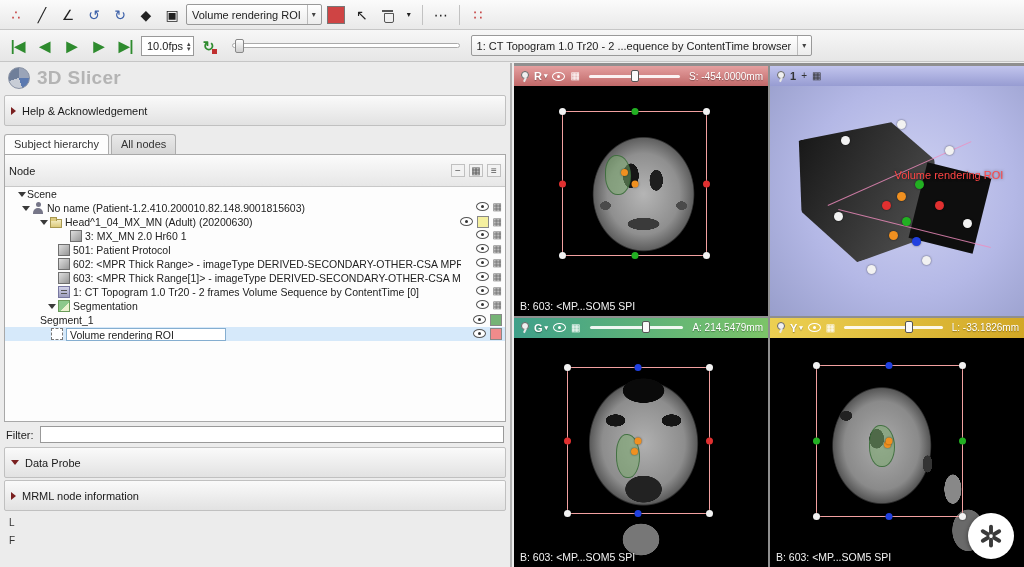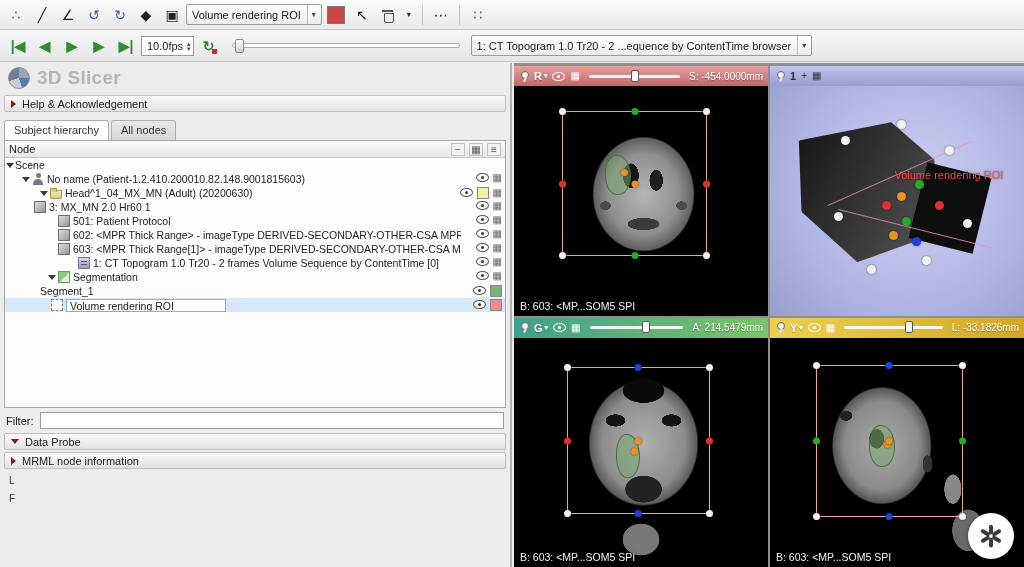--- a/index.html
+++ b/index.html
@@ -26,28 +26,28 @@
   .hslider { width:228px; height:5px; background:#fff; border:1px solid #aaa; border-radius:3px; position:relative; margin:0 8px; }
   .hslider .handle { position:absolute; left:2px; top:-5px; width:9px; height:14px; background:linear-gradient(#fefefe,#cfcfcf); border:1px solid #888; border-radius:2px; }
   .loopbtn { position:relative; }
   .loopbtn::after { content:""; position:absolute; right:3px; bottom:3px; width:5px; height:5px; background:#c03030; }
 
   
   .left { position:absolute; top:63px; left:0; width:512px; bottom:0; background:#ececec; border-right:2px solid #b0b0b0; overflow:hidden; }
   .logorow { display:flex; align-items:center; gap:7px; padding:4px 8px; height:30px; }
   .slicer-logo { width:22px; height:22px; border-radius:50%; background:conic-gradient(#9aa4b8 0 25%, #5b79b0 25% 45%, #c8cdd6 45% 70%, #6f7f9a 70% 100%); border:1px solid #8a93a5; }
   .apptitle { font-size:19px; font-weight:bold; color:#b4b4b4; letter-spacing:0.3px; }
-  .secbar { height:17px; margin:2px 4px; border:1px solid #c0c0c0; border-radius:2px; background:linear-gradient(#fafafa,#e2e2e2); display:flex; align-items:center; gap:6px; padding:0 6px; color:#1a1a1a; }
+  .secbar { height:31px; margin:2px 4px; border:1px solid #c0c0c0; border-radius:2px; background:linear-gradient(#fafafa,#e2e2e2); display:flex; align-items:center; gap:6px; padding:0 6px; color:#1a1a1a; }
   .tri-r { width:0; height:0; border-left:5px solid #7a2020; border-top:4px solid transparent; border-bottom:4px solid transparent; }
   .tri-d { width:0; height:0; border-top:5px solid #7a2020; border-left:4px solid transparent; border-right:4px solid transparent; }
   .tabs { display:flex; margin:8px 4px 0 4px; }
   .tab { padding:3px 9px 4px; border:1px solid #adadad; border-bottom:none; background:linear-gradient(#e9e9e9,#d6d6d6); border-radius:3px 3px 0 0; margin-right:2px; color:#333; }
   .tab.active { background:#fdfdfd; }
   .treewrap { margin:0 4px; border:1px solid #a8a8a8; background:#fdfdfd; height:268px; overflow:hidden; }
-  .treehdr { height:17px; background:linear-gradient(#fbfbfb,#e7e7e7); border-bottom:1px solid #c8c8c8; display:flex; align-items:center; padding:0 4px; gap:4px; }
+  .treehdr { height:32px; background:linear-gradient(#fbfbfb,#e7e7e7); border-bottom:1px solid #c8c8c8; display:flex; align-items:center; padding:0 4px; gap:4px; }
   .treehdr .hic { font-size:10px; color:#555; width:14px; text-align:center; border:1px solid #c0c0c0; background:#f2f2f2; height:13px; line-height:12px; }
   .treehdr .spacer { flex:1; }
   .trow { height:14px; display:flex; align-items:center; white-space:nowrap; overflow:hidden; position:relative; font-size:10.5px; padding-right:44px; }
   .trow.sel { background:#d6e9fa; }
   .tlabel { overflow:hidden; text-overflow:clip; }
   .tlabel.boxed { background:#fff; border:1px solid #85aed0; padding:0 3px; height:13px; line-height:12px; min-width:160px; }
   .exp { width:10px; height:10px; display:inline-block; position:relative; flex:none; }
   .exp.open::before { content:""; position:absolute; left:1px; top:3px; border-top:5px solid #3a3a3a; border-left:4px solid transparent; border-right:4px solid transparent; }
   .ic { width:12px; height:12px; position:relative; display:inline-block; margin:0 3px 0 1px; flex:none; }
   .ic-person::before { content:""; position:absolute; left:3.5px; top:0; width:5px; height:5px; border-radius:50%; background:#767688; }
@@ -244,21 +244,21 @@
 
   <div class="treewrap">
     <div class="treehdr">
       <span>Node</span>
       <span class="spacer"></span>
       <span class="hic">−</span>
       <span class="hic">▦</span>
       <span class="hic">≡</span>
     </div>
 
-    <div class="trow" style="padding-left:0">
+    <div class="trow" style="padding-left:12px">
       <span class="exp open"></span>
       <span class="tlabel">Scene</span>
     </div>
 
     <div class="trow" style="padding-left:16px">
       <span class="exp open"></span>
       <span class="ic ic-person"></span>
       <span class="tlabel">No name (Patient-1.2.410.200010.82.148.9001815603)</span>
       <span class="rcol">
           <span class="eye"></span>
@@ -270,21 +270,21 @@
       <span class="exp open"></span>
       <span class="ic ic-folder"></span>
       <span class="tlabel">Head^1_04_MX_MN (Adult) (20200630)</span>
       <span class="rcol">
           <span class="eye"></span>
           <span class="sw sw-y"></span>
           <span class="gic">▦</span>
         </span>
     </div>
 
-    <div class="trow" style="padding-left:28px">
+    <div class="trow" style="padding-left:64px">
       <span class="ic ic-vol"></span>
       <span class="tlabel">3: MX_MN  2.0  Hr60  1</span>
       <span class="rcol">
           <span class="eye"></span>
           <span class="gic">▦</span>
         </span>
     </div>
 
     <div class="trow" style="padding-left:52px">
       <span class="ic ic-vol"></span>
@@ -306,21 +306,21 @@
 
     <div class="trow" style="padding-left:52px">
       <span class="ic ic-vol"></span>
       <span class="tlabel">603: &lt;MPR Thick Range[1]&gt; - imageType DERIVED-SECONDARY-OTHER-CSA MPR THICK--AXIAL-CT_SOM5 SPI</span>
       <span class="rcol">
           <span class="eye"></span>
           <span class="gic">▦</span>
         </span>
     </div>
 
-    <div class="trow" style="padding-left:72px">
+    <div class="trow" style="padding-left:52px">
       <span class="ic ic-seq"></span>
       <span class="tlabel">1: CT Topogram  1.0  Tr20 - 2 frames Volume Sequence by ContentTime [0]</span>
       <span class="rcol">
           <span class="eye"></span>
           <span class="gic">▦</span>
         </span>
     </div>
 
     <div class="trow" style="padding-left:42px">
       <span class="exp open"></span>

